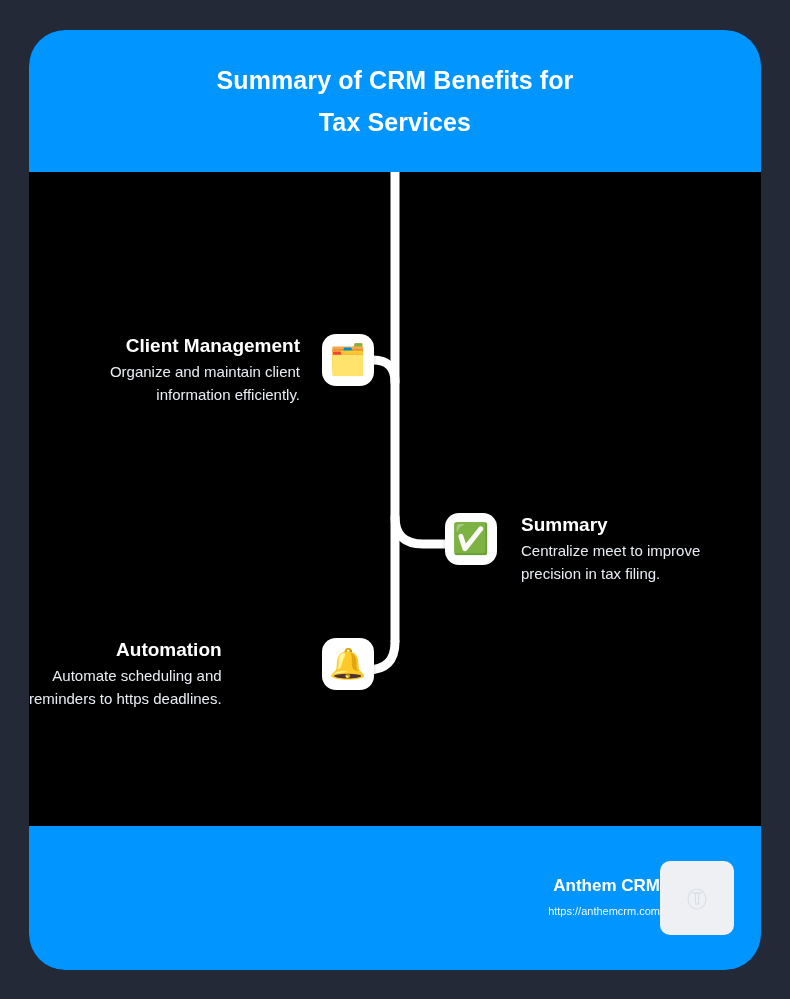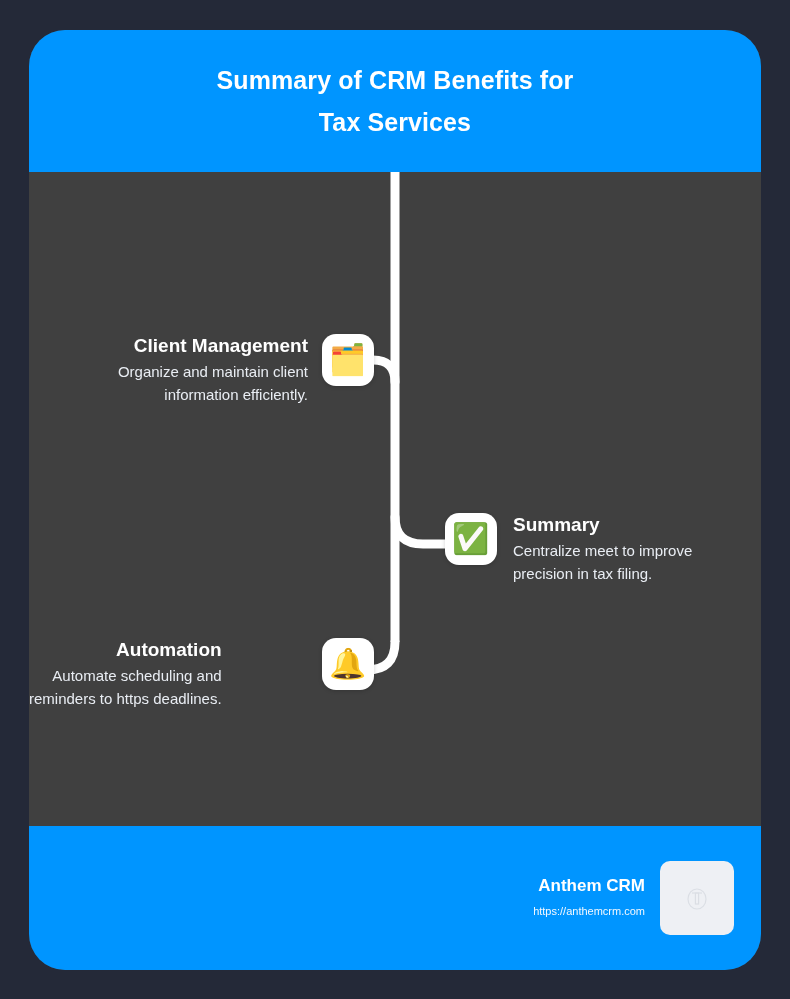--- a/index.html
+++ b/index.html
@@ -13,21 +13,21 @@
     font-family: "Liberation Sans", sans-serif;
     overflow: hidden;
   }
 
   .infographic-card {
     position: absolute;
     left: 29px;
     top: 30px;
     width: 732px;
     height: 940px;
-    background: #404040;
+    background: #000000;
     border-radius: 36px;
     overflow: hidden;
   }
 
   
   .card-header {
     position: absolute;
     left: 0;
     top: 0;
     width: 732px;
@@ -62,20 +62,21 @@
     top: 0;
     width: 732px;
     height: 654px;
   }
 
   
   .node {
     position: absolute;
     display: flex;
     align-items: flex-start;
+    gap: 8px;
   }
   .node-icon-box {
     width: 52px;
     height: 52px;
     min-width: 52px;
     background: #ffffff;
     border-radius: 14px;
     display: flex;
     align-items: center;
     justify-content: center;
@@ -136,21 +137,20 @@
     align-items: center;
     justify-content: flex-end;
     padding-right: 27px;
     box-sizing: border-box;
   }
   .footer-text {
     display: flex;
     flex-direction: column;
     align-items: flex-end;
     text-align: right;
-    margin-right: 15px;
   }
   .footer-brand {
     font-size: 17px;
     font-weight: bold;
     color: #ffffff;
     line-height: 24px;
   }
   .footer-url {
     font-size: 11px;
     color: #f2f8ff;

